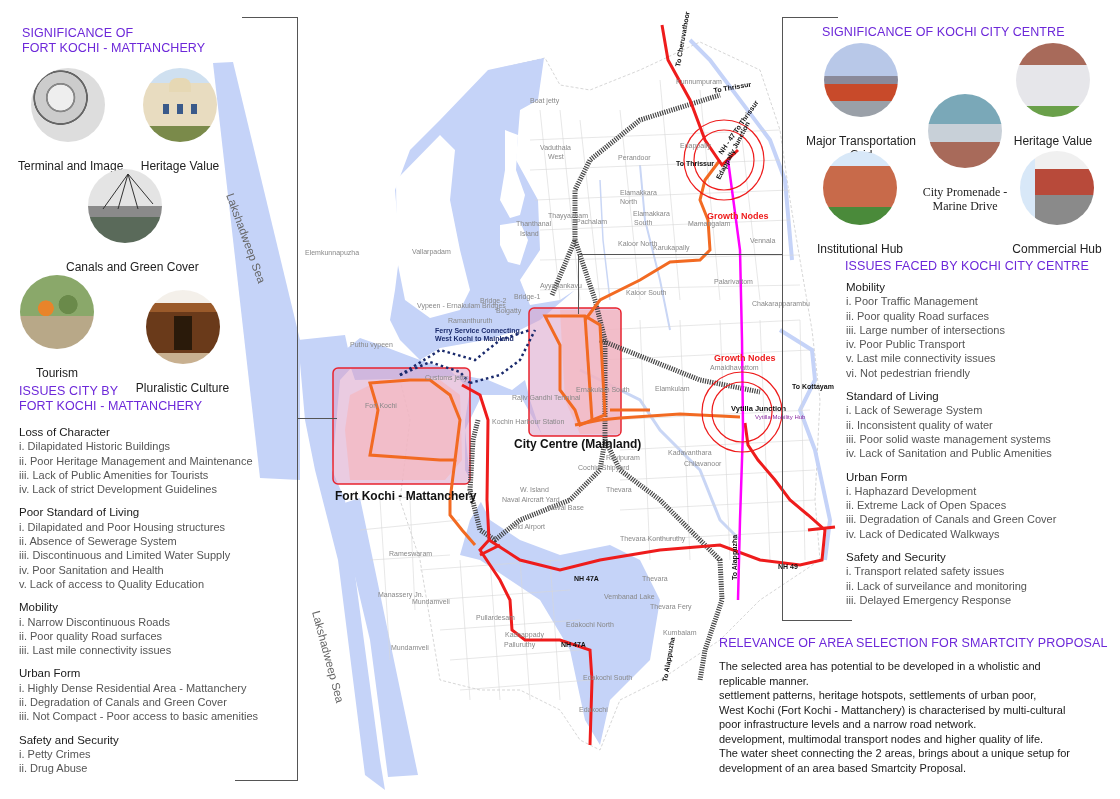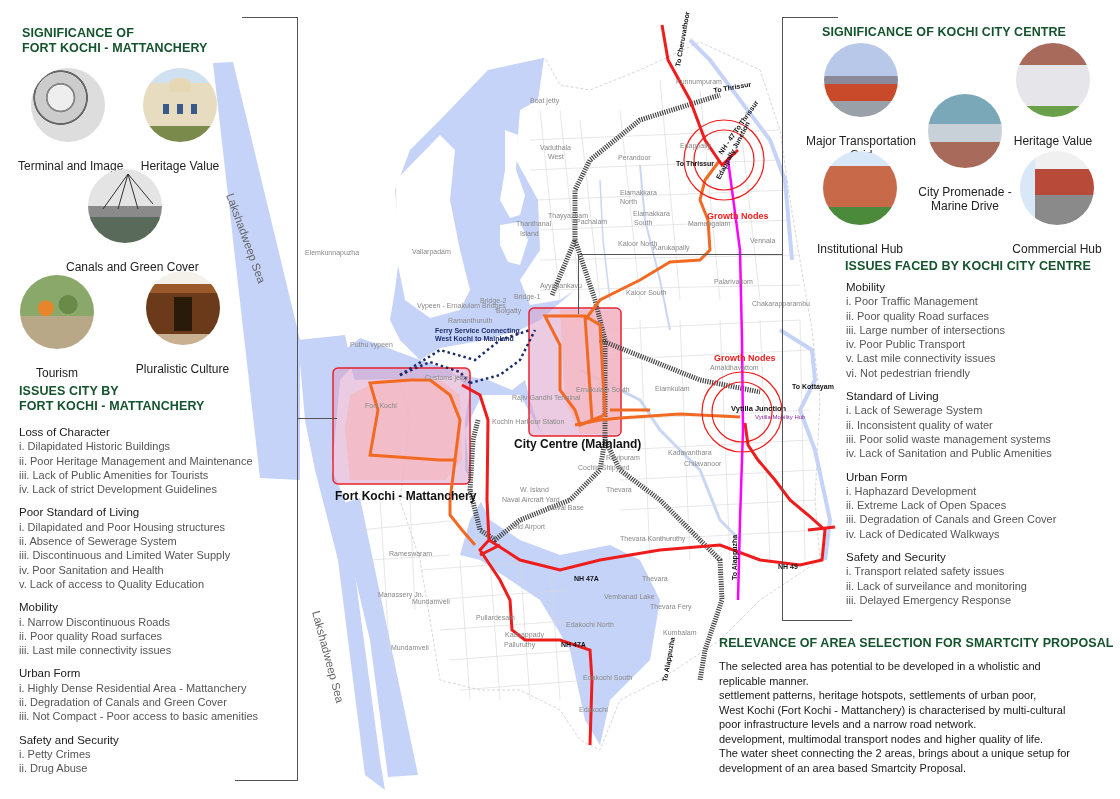--- a/index.html
+++ b/index.html
@@ -1,21 +1,21 @@
 <!DOCTYPE html>
 <html><head>
 <meta charset="utf-8">
 <style>
   * { box-sizing: border-box; margin: 0; padding: 0; }
   html, body { width: 1120px; height: 799px; overflow: hidden; background: #ffffff; }
   body { position: relative; font-family: "Liberation Sans", sans-serif; color: #222; }
 
   .frame-line { position: absolute; background: #555; }
 
-  .pink-heading { position: absolute; color: #14532d; font-weight: bold; font-size: 12.5px; line-height: 15px; letter-spacing: 0.1px; }
+  .pink-heading { position: absolute; color: #6d28d9; font-weight: normal; font-size: 12.5px; line-height: 15px; letter-spacing: 0.1px; }
 
   .thumb { position: absolute; text-align: center; }
   .thumb .circle { border-radius: 50%; margin: 0 auto; overflow: hidden; position: relative; }
   .thumb .cap { font-size: 12px; line-height: 14px; color: #222; margin-top: 17px; white-space: nowrap; }
 
   .issues { position: absolute; font-size: 11px; line-height: 14.3px; }
   .issues .grp { margin-bottom: 9px; }
   .issues .grp-title { color: #1a1a1a; font-size: 11.5px; }
   .issues .item { color: #555; white-space: nowrap; }
 
@@ -234,21 +234,21 @@
     <svg width="74" height="74" style="position:absolute;left:0;top:0">
         <path d="M40,5 L15,40 M40,5 L30,40 M40,5 L50,40 M40,5 L65,35" stroke="#333" stroke-width="1" fill="none"></path>
       </svg>
   </div>
   <div class="cap">Canals and Green Cover</div>
 </div>
 <div class="thumb" style="left:12px; top:275px; width:90px;">
   <div class="circle" style="width:74px; height:74px; background: radial-gradient(circle at 35% 45%, #e8842a 0 12%, transparent 13%), radial-gradient(circle at 65% 40%, #6a8a4a 0 14%, transparent 15%), linear-gradient(180deg, #8aa86a 0 55%, #b8a888 55% 100%);"></div>
   <div class="cap">Tourism</div>
 </div>
-<div class="thumb" style="left:130px; top:271px; width:105px;">
+<div class="thumb" style="left:130px; top:290px; width:105px;">
   <div class="circle" style="width:74px; height:74px; background: linear-gradient(180deg, #f4f0ea 0 18%, #9a5a2a 18% 30%, #6a3a1a 30% 85%, #c8b090 85% 100%);">
     <div style="position:absolute; left:28px; top:26px; width:18px; height:34px; background:#2a1a0a;"></div>
   </div>
   <div class="cap">Pluralistic Culture</div>
 </div>
 
 <div class="pink-heading" style="left:19px; top:384px;">
   <div>ISSUES CITY BY</div>
   <div>FORT KOCHI - MATTANCHERY</div>
 </div>
@@ -291,21 +291,21 @@
 <div class="pink-heading" style="left:822px; top:25px;">SIGNIFICANCE OF KOCHI CITY CENTRE</div>
 
 <div class="thumb" style="left:800px; top:43px; width:122px;">
   <div class="circle" style="width:74px; height:74px; background: linear-gradient(180deg, #b8c8e8 0 45%, #8a8a9a 45% 55%, #c84a2a 55% 78%, #9aa0a8 78% 100%);"></div>
   <div class="cap"><span>Major Transportation</span><br><span>Grid</span></div>
 </div>
 <div class="thumb" style="left:1003px; top:43px; width:100px;">
   <div class="circle" style="width:74px; height:74px; background: linear-gradient(180deg, #a86a5a 0 30%, #e6e6ea 30% 85%, #6aa04a 85% 100%);"></div>
   <div class="cap">Heritage Value</div>
 </div>
-<div class="thumb" style="left:915px; top:94px; width:100px;">
+<div class="thumb" style="left:915px; top:94px; width:100px;font-family:Liberation Serif, serif;">
   <div class="circle" style="width:74px; height:74px; background: linear-gradient(180deg, #7aa8b8 0 40%, #c8d0d8 40% 65%, #a86a5a 65% 100%);"></div>
   <div class="cap"><span>City Promenade -</span><br><span>Marine Drive</span></div>
 </div>
 <div class="thumb" style="left:810px; top:151px; width:100px;">
   <div class="circle" style="width:74px; height:74px; background: linear-gradient(180deg, #d8e8f8 0 20%, #c86a4a 20% 75%, #4a8a3a 75% 100%);"></div>
   <div class="cap">Institutional Hub</div>
 </div>
 <div class="thumb" style="left:1003px; top:151px; width:108px;">
   <div class="circle" style="width:74px; height:74px; background: linear-gradient(90deg, #d8e8f8 0 20%, transparent 20%), linear-gradient(180deg, #f0f0f0 0 25%, #b84a3a 25% 60%, #8a8a8a 60% 100%);"></div>
   <div class="cap">Commercial Hub</div>

